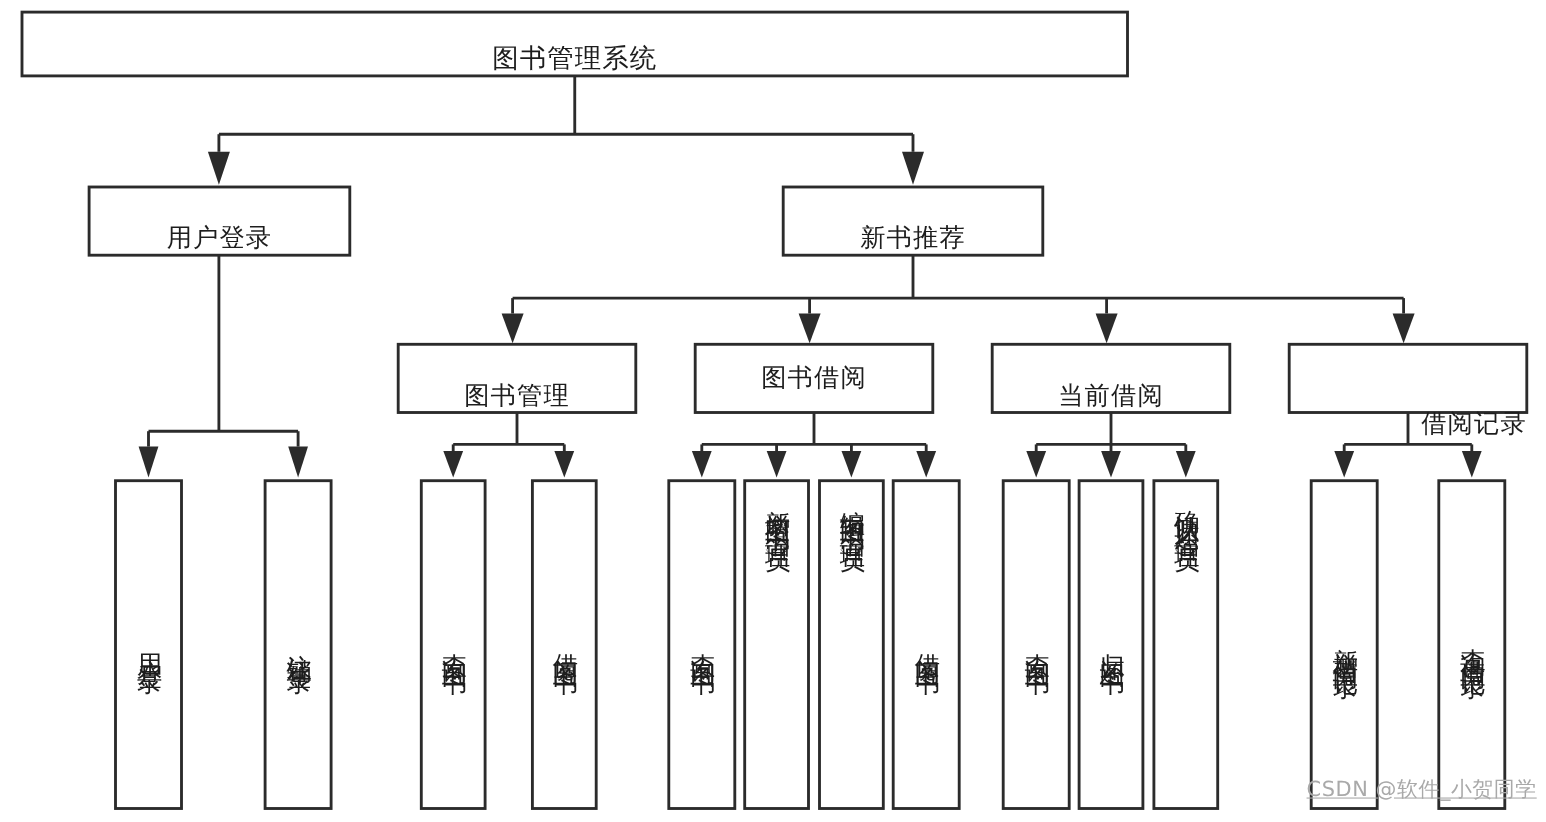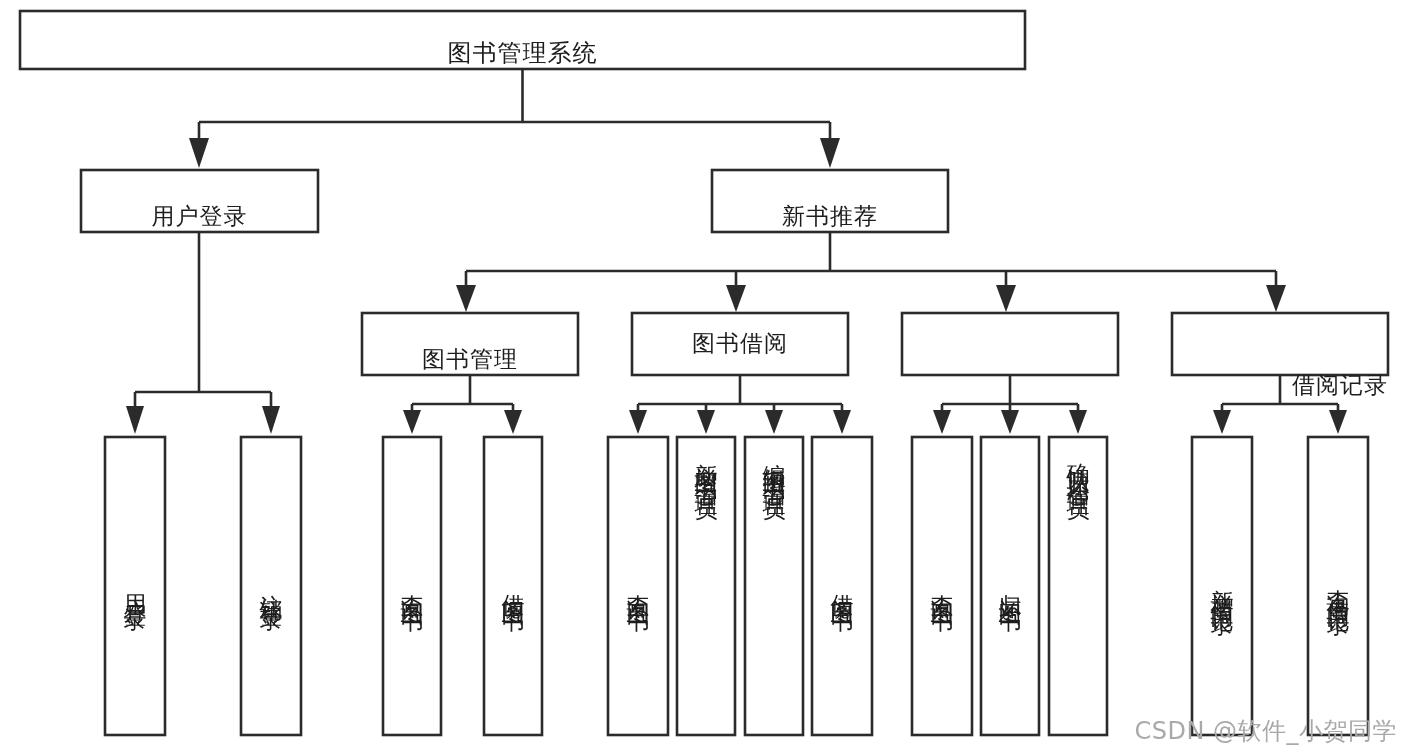--- a/index.html
+++ b/index.html
@@ -73,27 +73,28 @@
     color: #1d1d1d;
     white-space: nowrap;
     letter-spacing: 1px;
   }
   .title-label {
     font-size: 24px;
   }
   #watermark {
     position: absolute;
     right: 8px;
-    bottom: 0;
-    font-family: "DejaVu Sans", "Liberation Sans", sans-serif;
-    font-size: 24px;
+    bottom: 16px;
+    font-family: "DejaVu Sans", "Liberation Sans", sans-serif;
+    font-size: 19px;
     color: #a9a9a9;
     letter-spacing: 0.5px;
     white-space: nowrap;
     pointer-events: none;
+    text-decoration: underline;
   }
 </style>
 </head>
 <body>
 
 <div id="diagram-root">
 
   <svg id="flow-svg" viewBox="0 0 1405 747">
 
     <g>
@@ -215,20 +216,23 @@
   </div>
 
   <div class="horiz-label-wrap" style="left:362px; top:313px; width:216px; height:62px;">
     <span class="horiz-label">图书管理</span>
   </div>
 
   <div class="horiz-label-wrap" style="left:632px; top:313px; width:216px; height:46px;">
     <span class="horiz-label">图书借阅</span>
   </div>
 
+  <div class="horiz-label-wrap" style="left:902px; top:313px; width:216px; height:62px;">
+    <span class="horiz-label">当前借阅</span>
+  </div>
 
   <div class="horiz-label-wrap" style="left:1232px; top:313px; width:216px; height:72px;margin-top:16px;">
     <span class="horiz-label">借阅记录</span>
   </div>
 
   <div class="vert-label-wrap" style="left:105px; top:437px; width:60px; height:298px;">
     <span class="vert-label">用户登录</span>
   </div>
   <div class="vert-label-wrap" style="left:241px; top:437px; width:60px; height:298px;">
     <span class="vert-label">注销登录</span>

